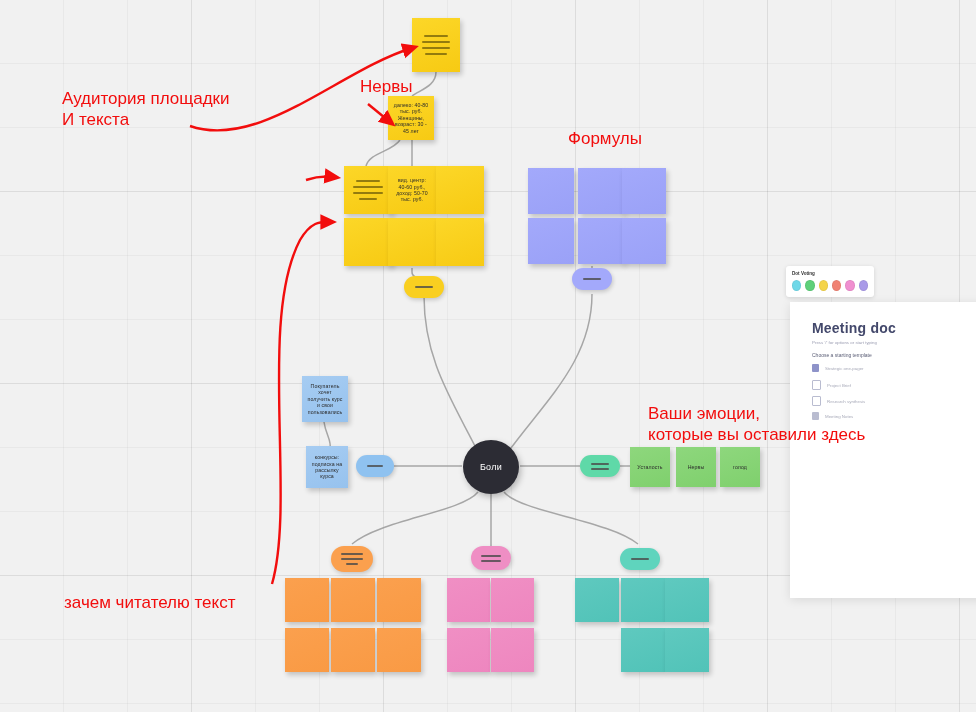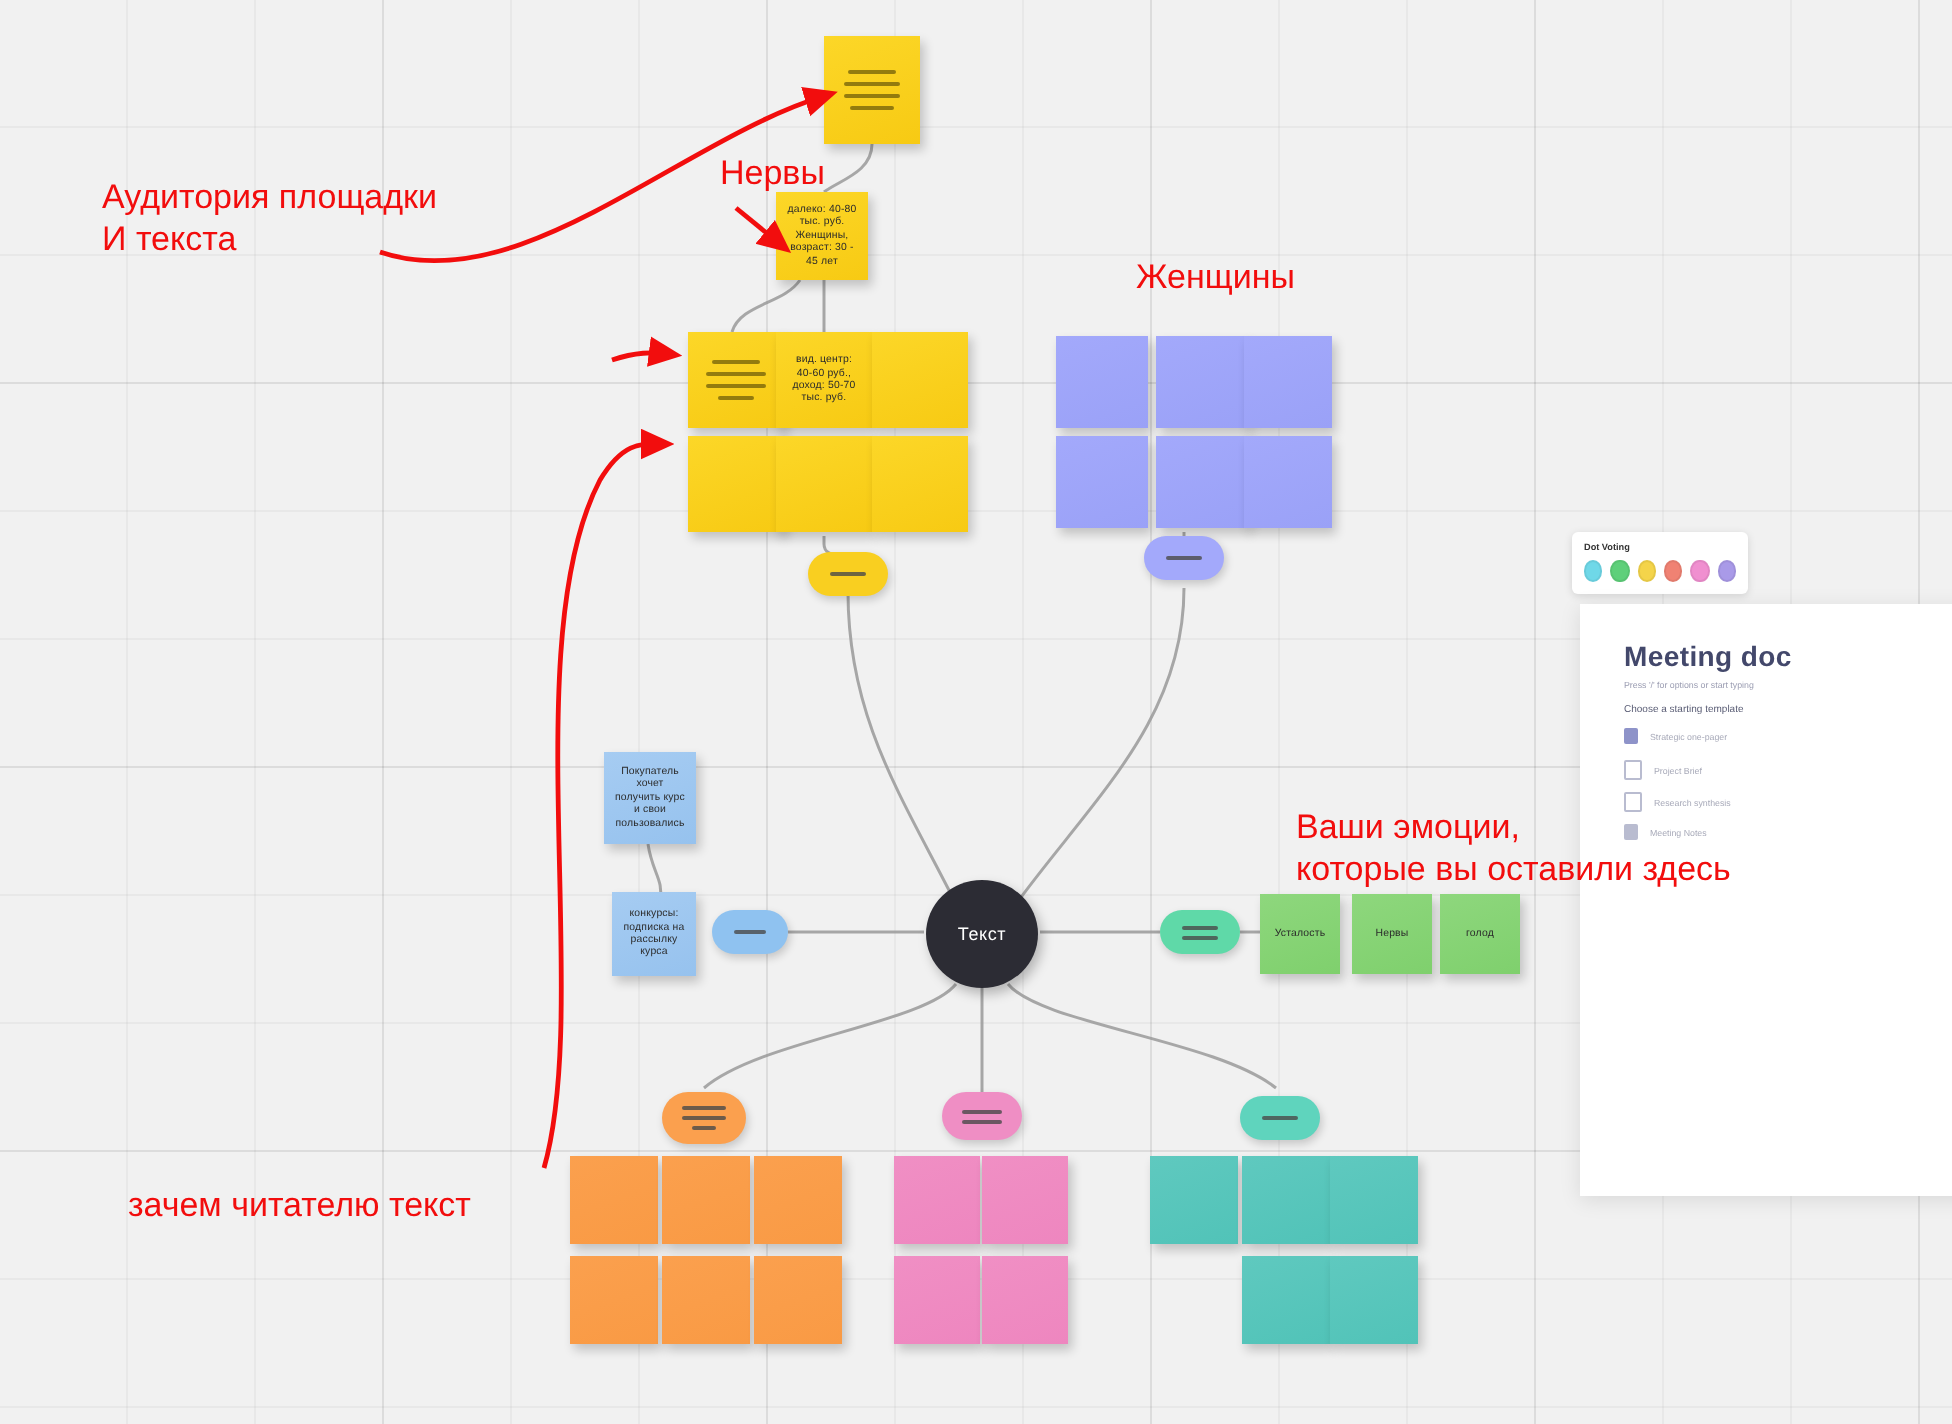--- a/index.html
+++ b/index.html
@@ -216,21 +216,21 @@
       <span class="txt">конкурсы:
 подписка на
 рассылку
 курса</span>
     </div>
     <div class="pill blue" style="left:356px;top:455px;width:38px;height:22px;">
       <i style="width:16px"></i>
     </div>
 
     <div class="hub" style="left:463px;top:440px;width:56px;height:54px;">
-      <span>Текст</span>
+      <span>Боли</span>
     </div>
 
     <div class="pill green" style="left:580px;top:455px;width:40px;height:22px;">
       <i style="width:18px"></i>
         <i style="width:18px"></i>
     </div>
     <div class="note green nb" style="left:630px;top:447px;width:40px;height:40px;">
       <span class="txt">Усталость</span>
     </div>
     <div class="note green nb" style="left:676px;top:447px;width:40px;height:40px;">
@@ -298,24 +298,24 @@
       <div class="tmpl" style="top:94px;">
         <span class="ic c"></span>
         <span class="lbl">Research synthesis</span>
       </div>
       <div class="tmpl" style="top:110px;">
         <span class="ic d"></span>
         <span class="lbl">Meeting Notes</span>
       </div>
     </div>
 
-    <div class="annot" style="left:51px;top:88px;">Аудитория площадки
+    <div class="annot" style="left:62px;top:88px;">Аудитория площадки
 И текста</div>
     <div class="annot" style="left:360px;top:76px;">Нервы</div>
-    <div class="annot" style="left:568px;top:128px;">Женщины</div>
+    <div class="annot" style="left:568px;top:128px;">Формулы</div>
     <div class="annot" style="left:64px;top:592px;">зачем читателю текст</div>
     <div class="annot" style="left:648px;top:403px;">Ваши эмоции,
 которые вы оставили здесь</div>
 
     <svg class="edges">
       <defs>
         <marker id="ah" markerWidth="7" markerHeight="7" refX="4" refY="3.2" orient="auto">
           <path d="M0,0 L7,3.2 L0,6.4 z" fill="#f20d0d"></path>
         </marker>
       </defs>

